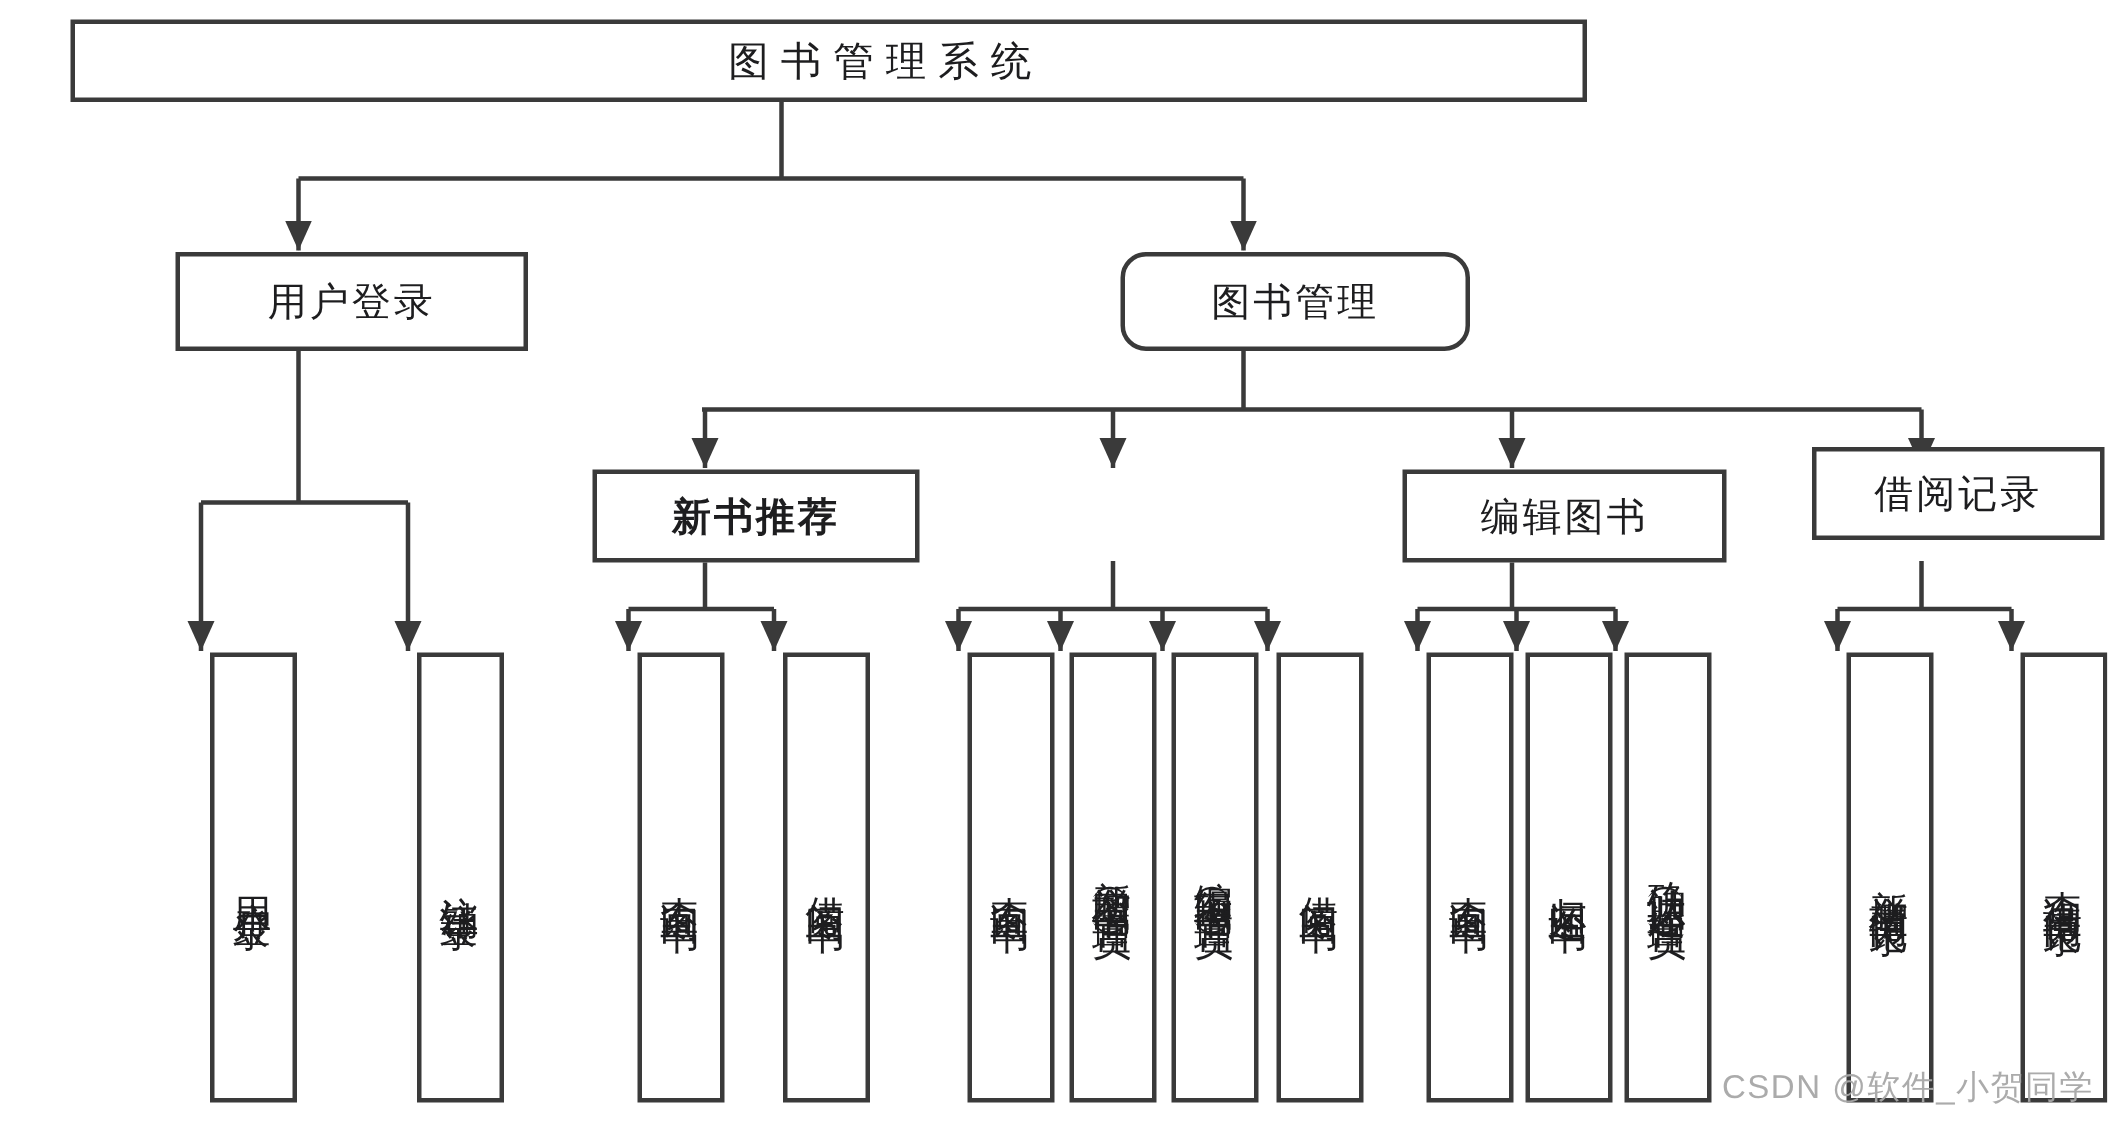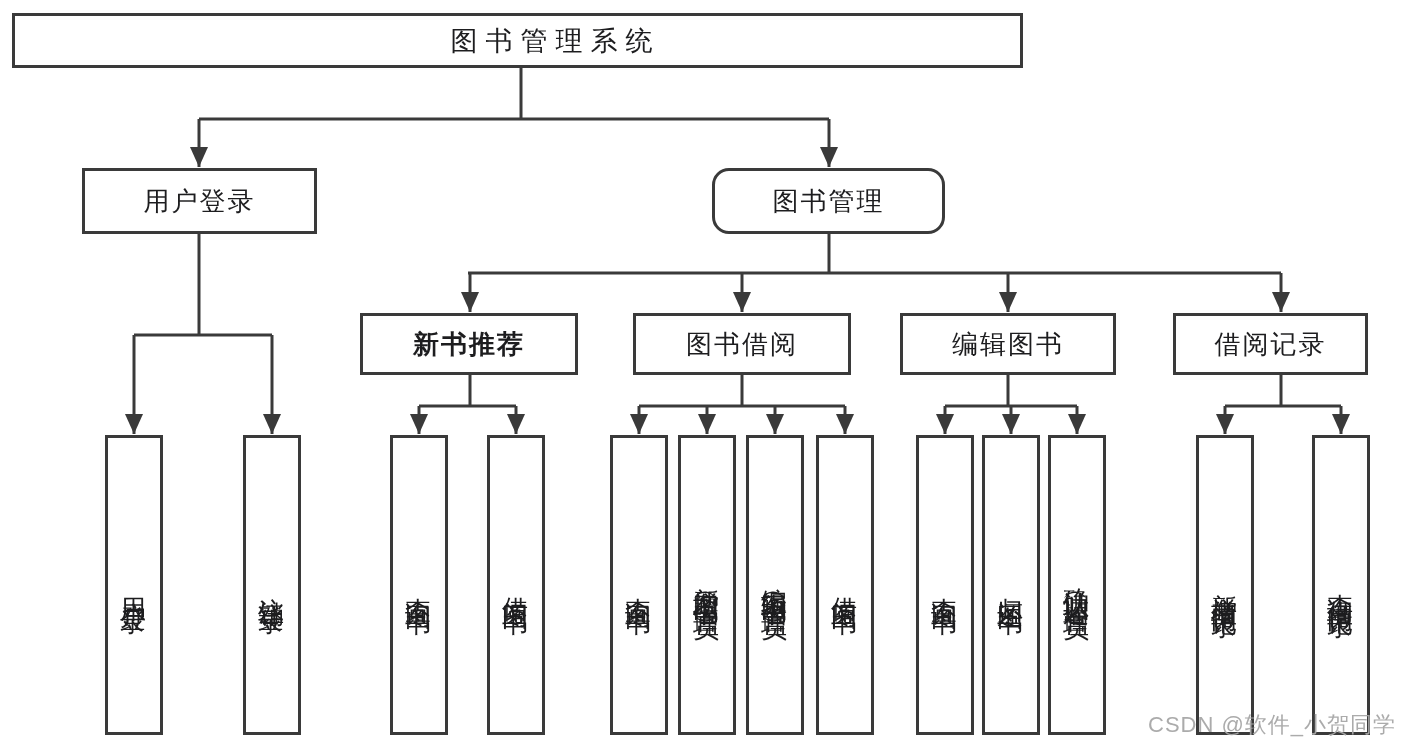--- a/index.html
+++ b/index.html
@@ -14,20 +14,21 @@
   .wires { position: absolute; left: 0; top: 0; width: 1405px; height: 747px; }
   .box {
     position: absolute;
     box-sizing: border-box;
     border: 3px solid #3a3a3a;
     background: #ffffff;
     display: flex;
     align-items: center;
     justify-content: center;
     color: #1d1d1f;
+    margin-left: 35px;
   }
   .hlabel { font-size: 26px; letter-spacing: 2px; white-space: nowrap; }
   .root-label { font-size: 27px; letter-spacing: 8px; }
   .root-box { padding-left: 76px; }
   .vbox span {
     writing-mode: vertical-rl;
     font-size: 26px;
     letter-spacing: 4px;
     white-space: nowrap;
   }
@@ -41,21 +42,21 @@
     white-space: nowrap;
     z-index: 5;
   }
   
   .n-root  { left: 12px;  top: 13px;  width: 1011px; height: 55px; }
   .n-login { left: 82px;  top: 168px; width: 235px;  height: 66px; }
   .n-mgmt  { left: 712px; top: 168px; width: 233px;  height: 66px; border-radius: 17px; }
   .n-l3a { left: 360px;  top: 313px; width: 218px; height: 62px; font-weight: bold; }
   .n-l3b { left: 633px;  top: 313px; width: 218px; height: 62px; }
   .n-l3c { left: 900px;  top: 313px; width: 216px; height: 62px; }
-  .n-l3d { left: 1173px; top: 313px; width: 195px; height: 62px; }
+  .n-l3d { left: 1173px; top: 298px; width: 195px; height: 62px; }
   .leaf { top: 435px; width: 58px; height: 300px; }
   .f1  { left: 105px; }
   .f2  { left: 243px; }
   .f3  { left: 390px; }
   .f4  { left: 487px; }
   .f5  { left: 610px; }
   .f6  { left: 678px; }
   .f7  { left: 746px; }
   .f8  { left: 816px; }
   .f9  { left: 916px; }
@@ -114,23 +115,20 @@
   <div class="box n-login">
     <span class="hlabel">用户登录</span>
   </div>
   <div class="box n-mgmt">
     <span class="hlabel">图书管理</span>
   </div>
 
   <div class="box n-l3a">
     <span class="hlabel">新书推荐</span>
   </div>
-  <div class="box n-l3b">
-    <span class="hlabel">图书借阅</span>
-  </div>
   <div class="box n-l3c">
     <span class="hlabel">编辑图书</span>
   </div>
   <div class="box n-l3d">
     <span class="hlabel">借阅记录</span>
   </div>
 
   <div class="box vbox leaf f1">
     <span>用户登录</span>
   </div>

